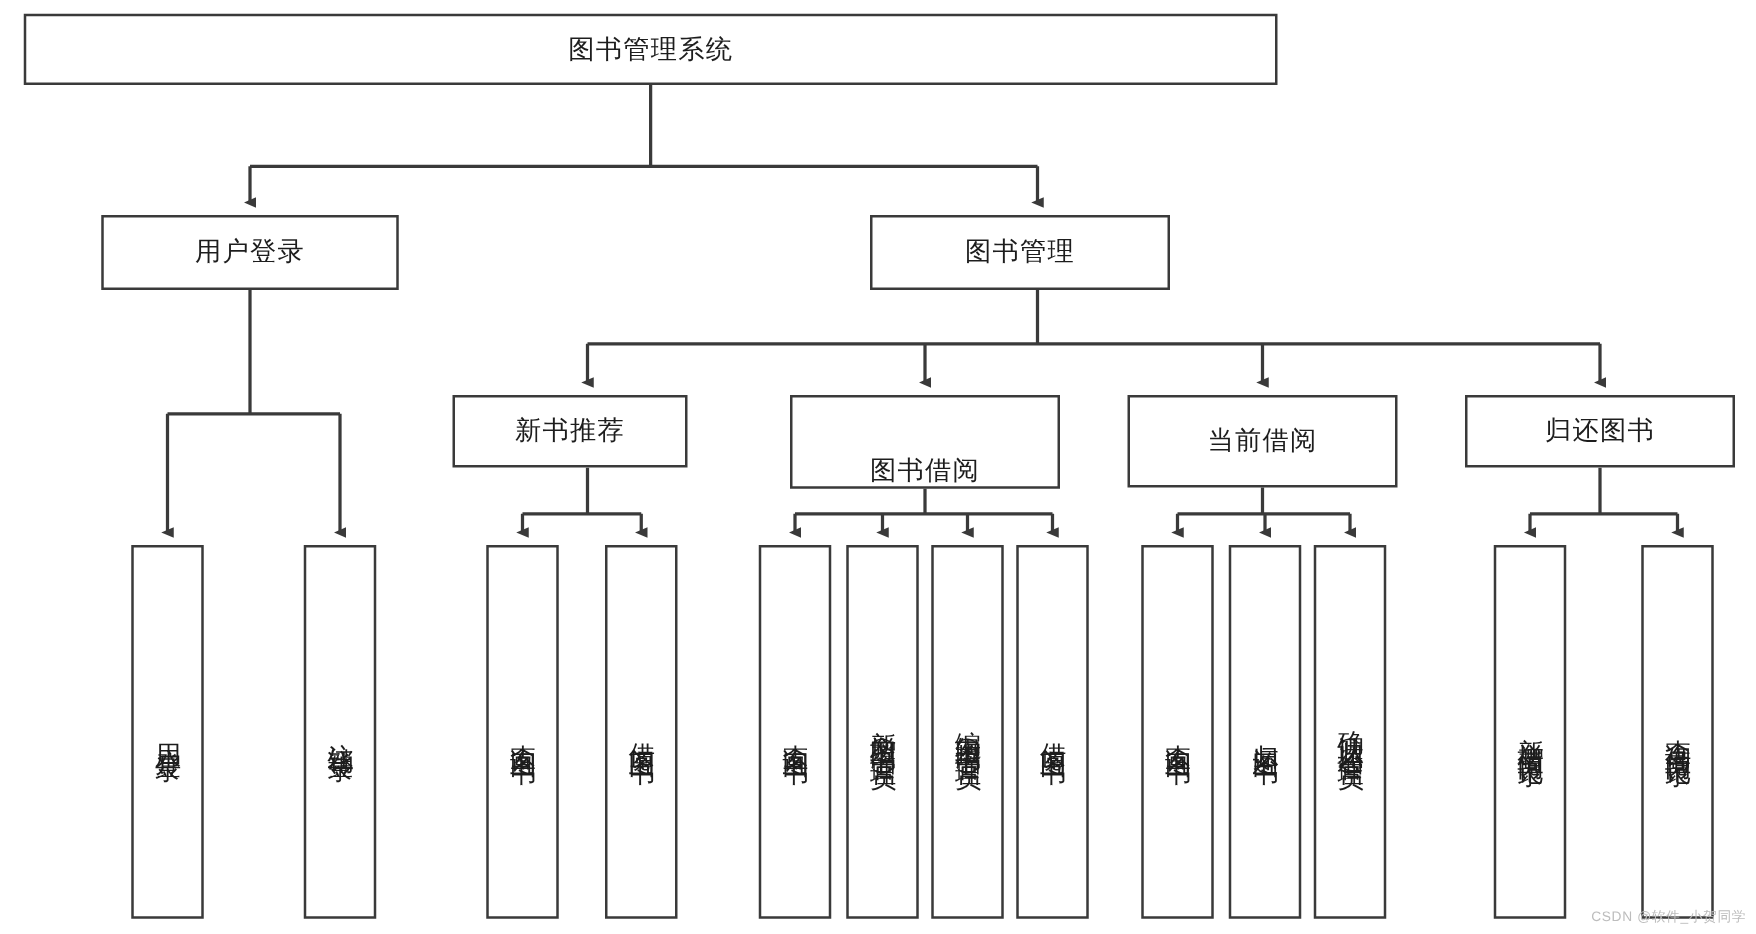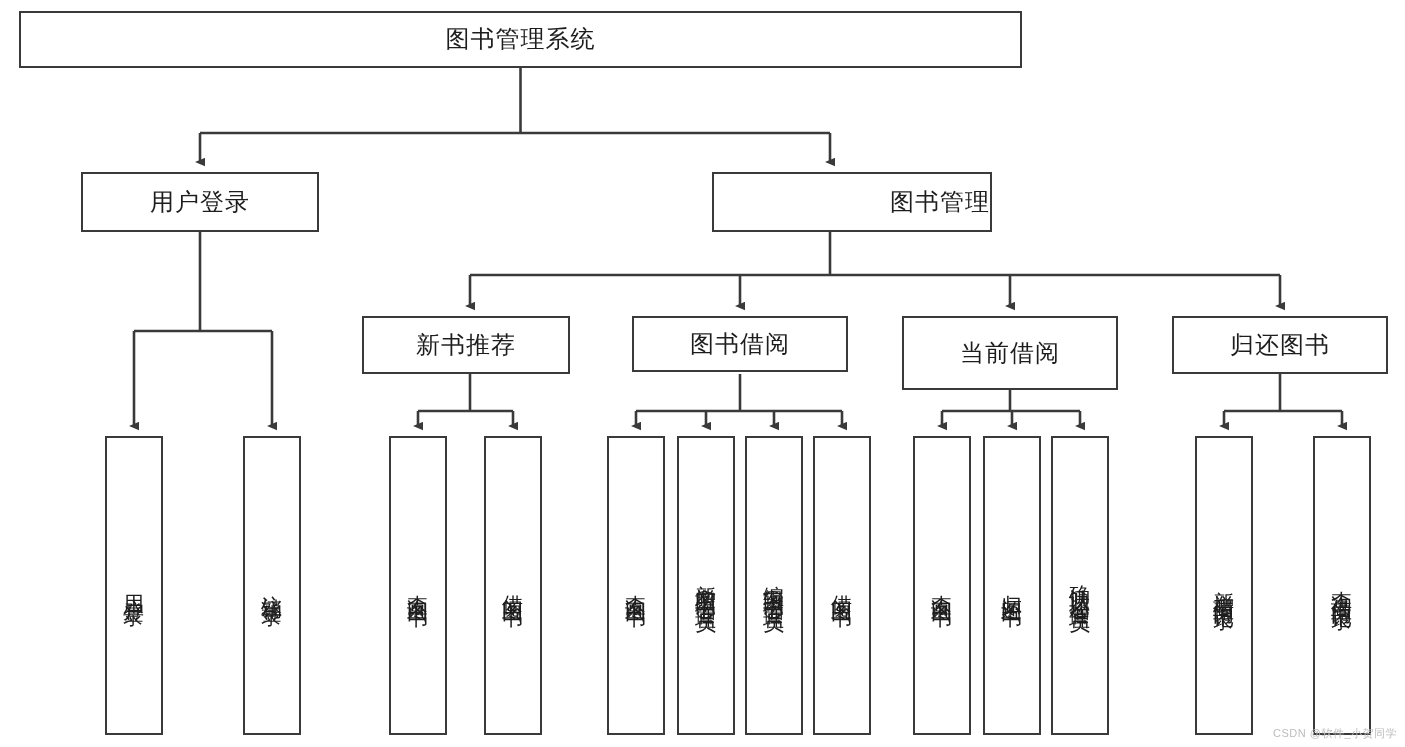--- a/index.html
+++ b/index.html
@@ -27,21 +27,21 @@
   .node-box {
     position: absolute;
     box-sizing: border-box;
     border: 2.6px solid #3a3a3a;
     background: #ffffff;
     display: flex;
     align-items: center;
     justify-content: center;
   }
   .node-label-h {
-    font-size: 24px;
+    font-size: 21px;
     color: #1d1d1d;
     letter-spacing: 1px;
     line-height: 1.2;
     white-space: nowrap;
   }
   .leaf-box {
     position: absolute;
     box-sizing: border-box;
     border: 2.6px solid #3a3a3a;
     background: #ffffff;
@@ -118,28 +118,28 @@
       </g>
   </svg>
 
   <div class="node-box" style="left: 19px; top: 11px; width: 1003px; height: 57px;">
     <span class="node-label-h">图书管理系统</span>
   </div>
 
   <div class="node-box" style="left: 81px; top: 172px; width: 238px; height: 60px;">
     <span class="node-label-h">用户登录</span>
   </div>
-  <div class="node-box" style="left: 712px; top: 172px; width: 280px; height: 60px; justify-content: flex-end;">
+  <div class="node-box" style="left: 696px; top: 172px; width: 240px; height: 60px;">
     <span class="node-label-h">图书管理</span>
   </div>
 
-  <div class="node-box" style="left: 362px; top: 316px; width: 208px; height: 58px;">
+  <div class="node-box" style="left: 362px; top: 316px; width: 188px; height: 58px;">
     <span class="node-label-h">新书推荐</span>
   </div>
-  <div class="node-box" style="left: 632px; top: 316px; width: 216px; height: 56px;">
+  <div class="node-box" style="left: 632px; top: 316px; width: 216px; height: 75px; align-items: flex-end;">
     <span class="node-label-h">图书借阅</span>
   </div>
   <div class="node-box" style="left: 902px; top: 316px; width: 216px; height: 74px;">
     <span class="node-label-h">当前借阅</span>
   </div>
   <div class="node-box" style="left: 1172px; top: 316px; width: 216px; height: 58px;">
     <span class="node-label-h">归还图书</span>
   </div>
 
   <div class="leaf-box" style="left: 105px; top: 436px; width: 58px; height: 299px;">

